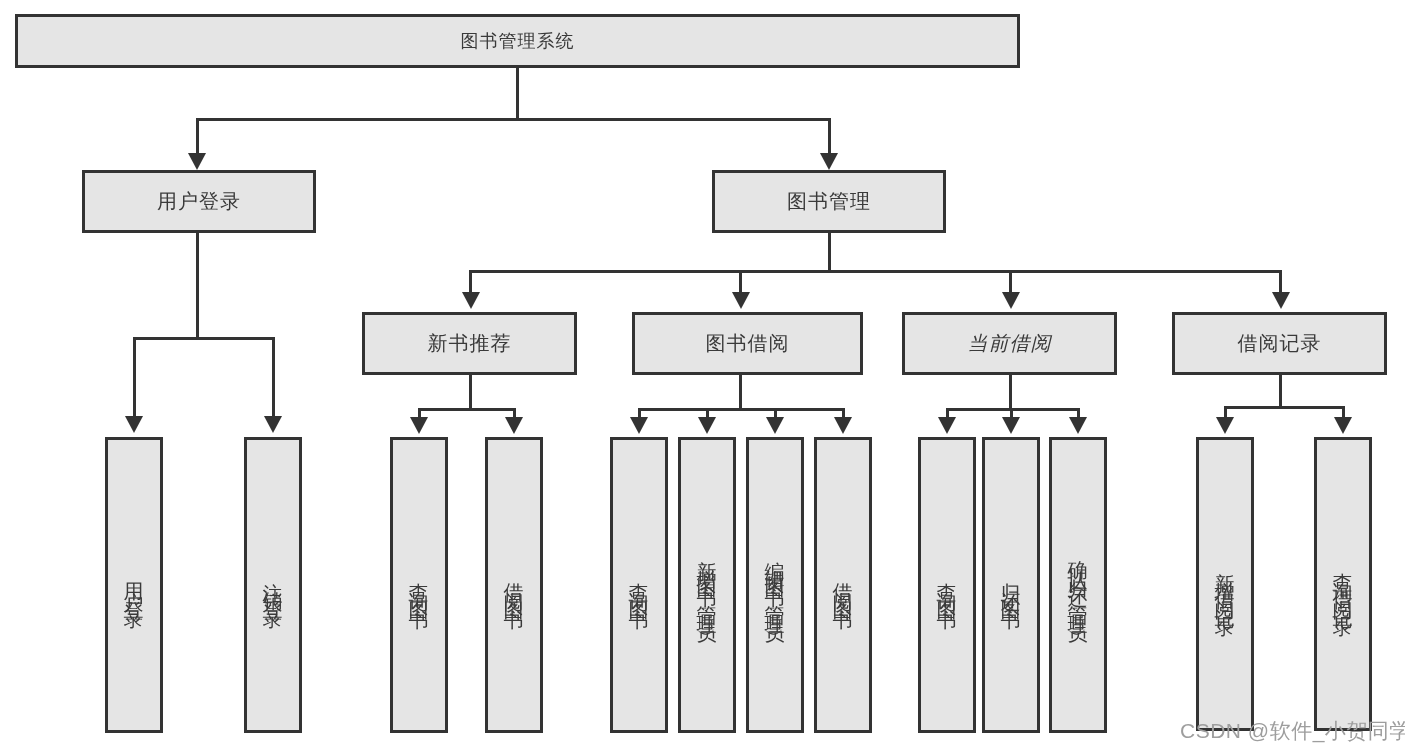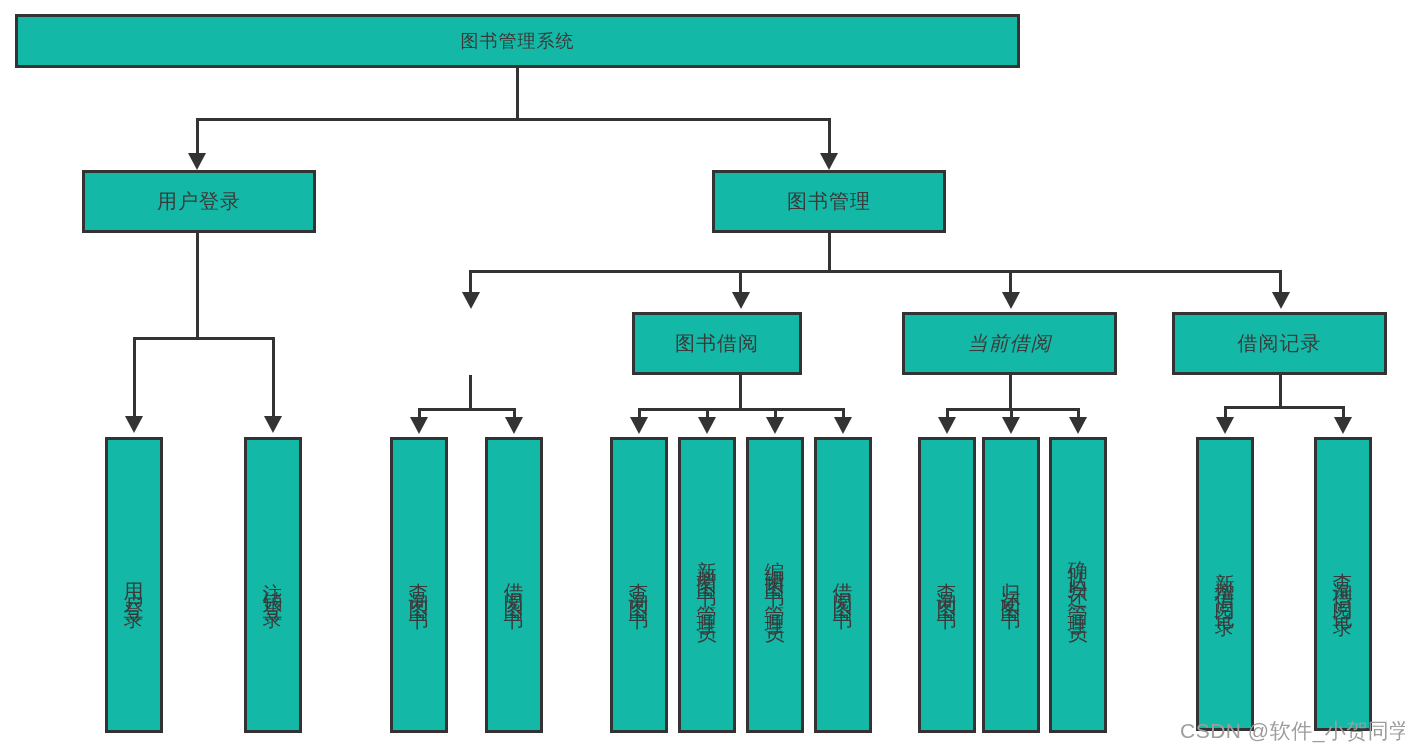--- a/index.html
+++ b/index.html
@@ -6,21 +6,21 @@
   .canvas{
     position:relative;
     width:1405px;height:747px;
     background:#ffffff;
     font-family:"Liberation Sans","DejaVu Sans",sans-serif;
     overflow:hidden;
   }
   .box{
     position:absolute;
     border:3px solid #333333;
-    background:#14b8a6;
+    background:#e5e5e5;
     display:flex;align-items:center;justify-content:center;
     box-sizing:border-box;
     color:#3a3a3a;
   }
   .box .lbl{
     font-size:20px;
     letter-spacing:1px;
     color:#3a3a3a;
     white-space:nowrap;
   }
@@ -112,21 +112,24 @@
     <span class="lbl">图书管理系统</span>
   </div>
 
   <div class="box" style="left:82px;top:170px;width:234px;height:63px;">
     <span class="lbl">用户登录</span>
   </div>
   <div class="box" style="left:712px;top:170px;width:234px;height:63px;justify-content:center;">
     <span class="lbl">图书管理</span>
   </div>
 
-  <div class="box" style="left:632px;top:312px;width:170px;height:63px;">
+  <div class="box" style="left:362px;top:312px;width:215px;height:63px;">
+    <span class="lbl">新书推荐</span>
+  </div>
+  <div class="box" style="left:632px;top:312px;width:231px;height:63px;">
     <span class="lbl">图书借阅</span>
   </div>
   <div class="box" style="left:902px;top:312px;width:215px;height:63px;font-style:italic;">
     <span class="lbl">当前借阅</span>
   </div>
   <div class="box" style="left:1172px;top:312px;width:215px;height:63px;justify-content:center;">
     <span class="lbl">借阅记录</span>
   </div>
 
   <div class="box leaf" style="left:105px;top:437px;width:58px;height:296px;">

